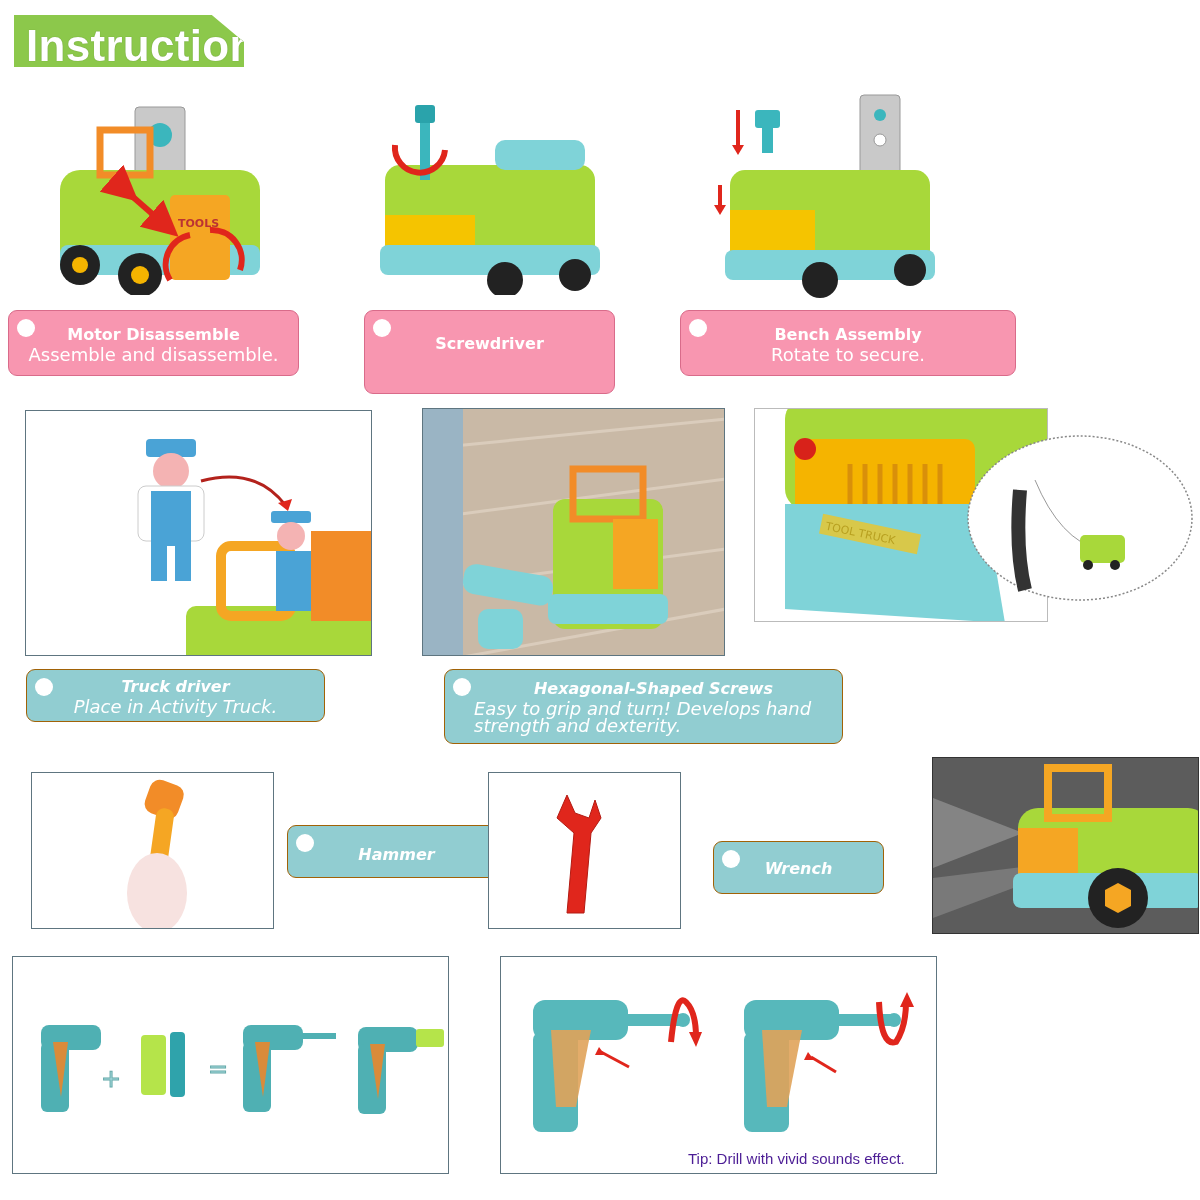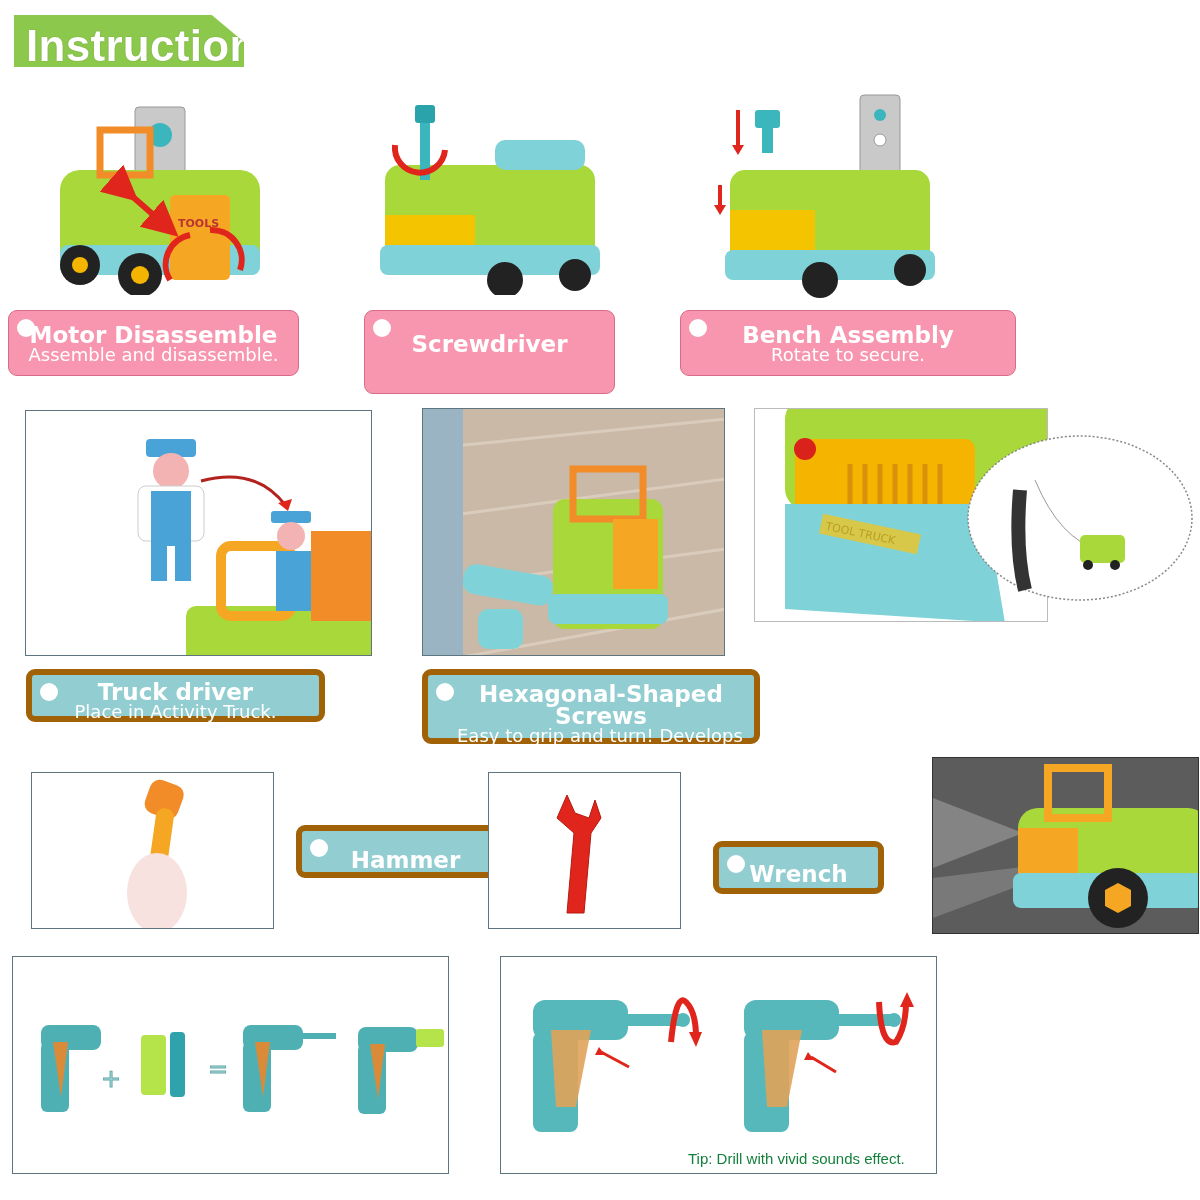--- a/index.html
+++ b/index.html
@@ -2,27 +2,27 @@
 <html><head>
 <meta charset="utf-8">
 <style>
   html,body{margin:0;padding:0;background:#fff;}
   body{width:1200px;height:1200px;position:relative;overflow:hidden;font-family:"DejaVu Sans",sans-serif;}
   .abs{position:absolute;}
   .header-tag{left:14px;top:15px;width:230px;height:52px;background:#8cc84b;clip-path:polygon(0 0,86% 0,100% 52%,100% 100%,0 100%);}
   .header-tag span{position:absolute;left:12px;top:6px;font-family:"Liberation Sans",sans-serif;font-weight:bold;font-size:44px;color:#fff;letter-spacing:0.3px;text-shadow:0 0 1px #5a8a2a;}
   .label{border-radius:9px;color:#fff;font-family:"DejaVu Sans",sans-serif;text-align:center;box-sizing:border-box;}
   .label.pink{background:#f896b0;border:1px solid #d96b8a;}
-  .label.teal{background:#91cdd1;border:6px solid #a16207;}
+  .label.teal{background:#91cdd1;border:1px solid #a16207;font-style:italic;}
   .label .dot{position:absolute;left:8px;top:8px;width:18px;height:18px;border-radius:50%;background:#fff;}
-  .label .title{font-weight:bold;font-size:23px;line-height:22px;}
+  .label .title{font-weight:bold;font-size:16px;line-height:22px;}
   .label .sub{font-size:18px;line-height:17px;}
   .frame{border:1px solid #5e7580;box-sizing:border-box;background:#fff;overflow:hidden;}
   .img{position:absolute;}
-  .tip{position:absolute;font-family:"Liberation Sans",sans-serif;font-size:15px;color:#15803d;}
+  .tip{position:absolute;font-family:"Liberation Sans",sans-serif;font-size:15px;color:#4c1d95;}
 </style>
 </head>
 <body>
 
 <div class="abs header-tag">
   <span>Instruction</span>
 </div>
 
 <svg class="img" style="left:40px;top:95px" width="240" height="200">
   <rect x="95" y="12" width="50" height="100" rx="4" fill="#c9c9c9" stroke="#999"></rect>
@@ -152,34 +152,34 @@
   <rect x="180" y="105" width="45" height="28" rx="5" fill="#a8d83a"></rect>
   <circle cx="188" cy="135" r="5" fill="#222"></circle>
     <circle cx="215" cy="135" r="5" fill="#222"></circle>
 </svg>
 
 <div class="abs label teal" style="left:26px;top:669px;width:299px;height:53px;">
   <div class="dot"></div>
   <div class="title" style="margin-top:6px">Truck driver</div>
   <div class="sub">Place in Activity Truck.</div>
 </div>
-<div class="abs label teal" style="left:422px;top:669px;width:338px;height:75px;">
+<div class="abs label teal" style="left:444px;top:669px;width:399px;height:75px;">
   <div class="dot"></div>
   <div class="title" style="margin-top:8px;padding-left:20px">Hexagonal-Shaped Screws</div>
   <div class="sub" style="text-align:left;padding-left:29px;padding-right:10px">Easy to grip and turn! Develops hand strength and dexterity.</div>
 </div>
 
 <div class="abs frame" style="left:31px;top:772px;width:243px;height:157px;">
   <svg width="243" height="157">
     <rect x="115" y="8" width="35" height="35" rx="10" fill="#f28c28" transform="rotate(20 130 25)"></rect>
     <rect x="118" y="35" width="18" height="100" rx="8" fill="#f5a623" transform="rotate(8 127 85)"></rect>
     <ellipse cx="125" cy="120" rx="30" ry="40" fill="#f7e2e0"></ellipse>
   </svg>
 </div>
-<div class="abs label teal" style="left:296px;top:825px;width:219px;height:53px;">
+<div class="abs label teal" style="left:287px;top:825px;width:219px;height:53px;">
   <div class="dot"></div>
   <div class="title" style="margin-top:18px">Hammer</div>
 </div>
 <div class="abs frame" style="left:488px;top:772px;width:193px;height:157px;">
   <svg width="193" height="157">
     <path d="M68 45 L78 22 L86 40 L100 45 L106 27 L112 45 L102 60 L95 140 L78 140 L85 60z" fill="#e0261c" stroke="#b31a12"></path>
   </svg>
 </div>
 <div class="abs label teal" style="left:713px;top:841px;width:171px;height:53px;">
   <div class="dot"></div>

